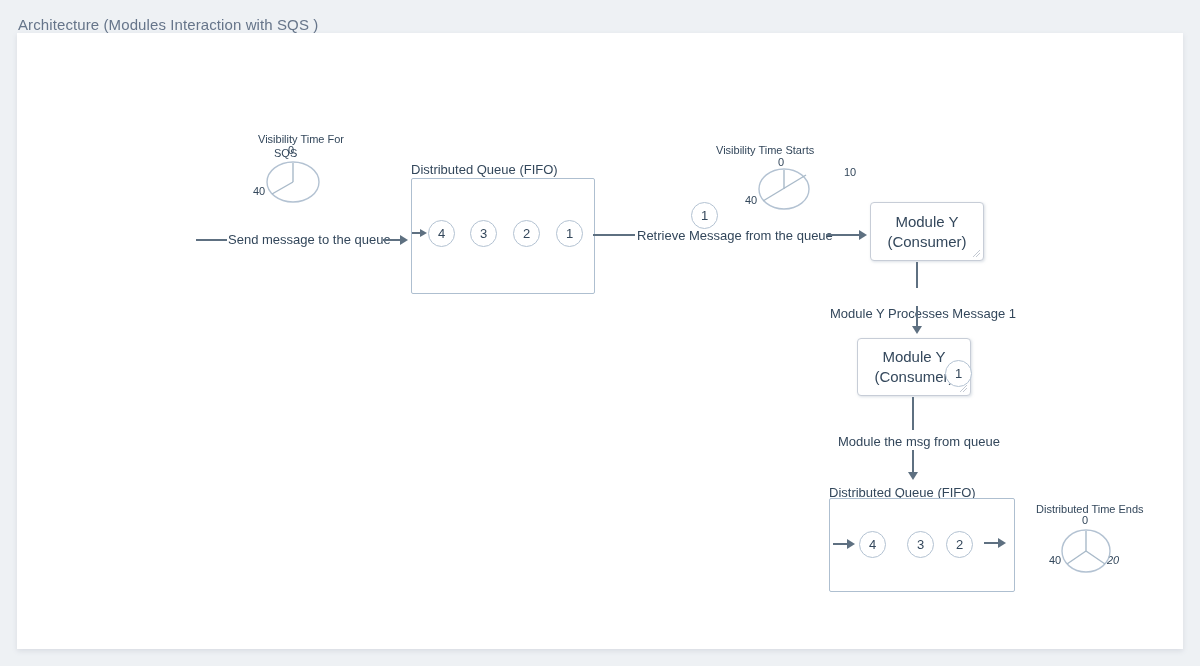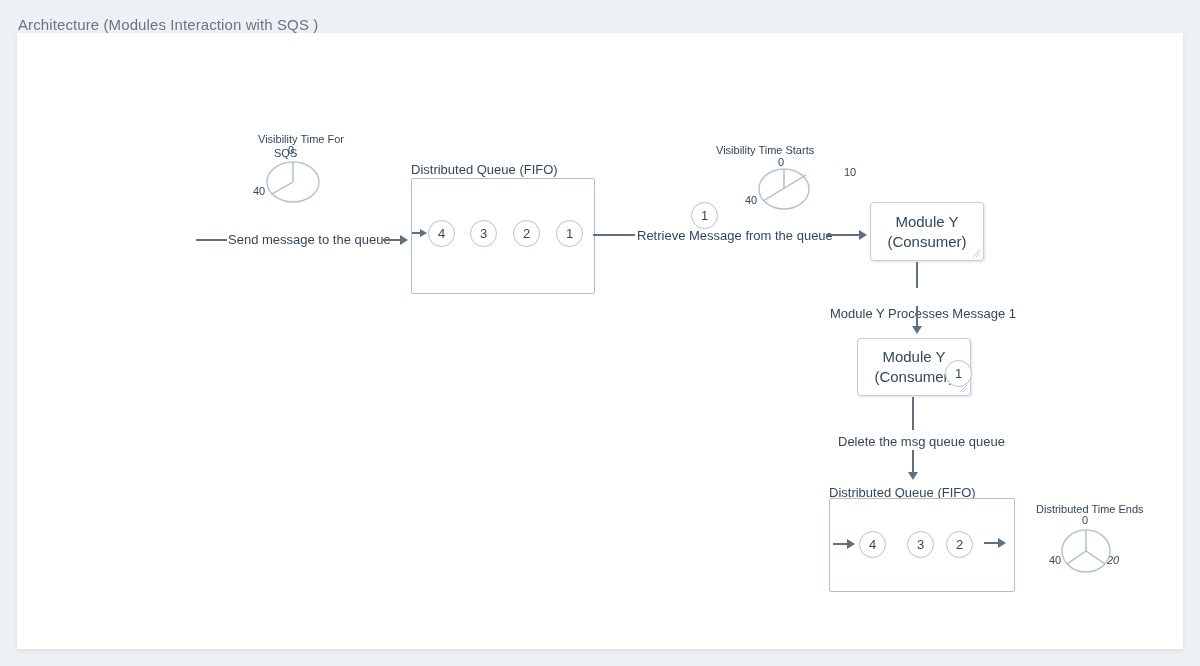--- a/index.html
+++ b/index.html
@@ -140,21 +140,21 @@
     <svg class="resize-handle" width="9" height="9">
       <line x1="1" y1="8" x2="8" y2="1" stroke="#c3c9d2" stroke-width="1"></line>
       <line x1="4" y1="8" x2="8" y2="4" stroke="#c3c9d2" stroke-width="1"></line>
     </svg>
   </div>
   <div class="msg-circle" style="left:945px;top:360px;z-index:3;">
       <span>1</span>
     </div>
 
   <div class="vline" style="left:912px;top:397px;height:33px;"></div>
-  <div class="lbl lbl-center" style="left:838px;top:434px;width:153px;">Delete the msg queue queue</div>
+  <div class="lbl lbl-center" style="left:838px;top:434px;width:153px;">Module the msg from queue</div>
   <svg class="abs" style="left:906px;top:450px;" width="14" height="32">
     <line x1="7" y1="0" x2="7" y2="22" stroke="#5e7081" stroke-width="2"></line>
     <polygon points="2,22 12,22 7,30" fill="#5e7081"></polygon>
   </svg>
 
   <div class="lbl" style="left:829px;top:485px;">Distributed Queue (FIFO)</div>
   <div class="queue-box" style="left:829px;top:498px;width:184px;height:92px;"></div>
   <svg class="abs" style="left:833px;top:537px;" width="24" height="14">
     <line x1="0" y1="7" x2="14" y2="7" stroke="#5e7081" stroke-width="2"></line>
     <polygon points="14,2 22,7 14,12" fill="#5e7081"></polygon>

